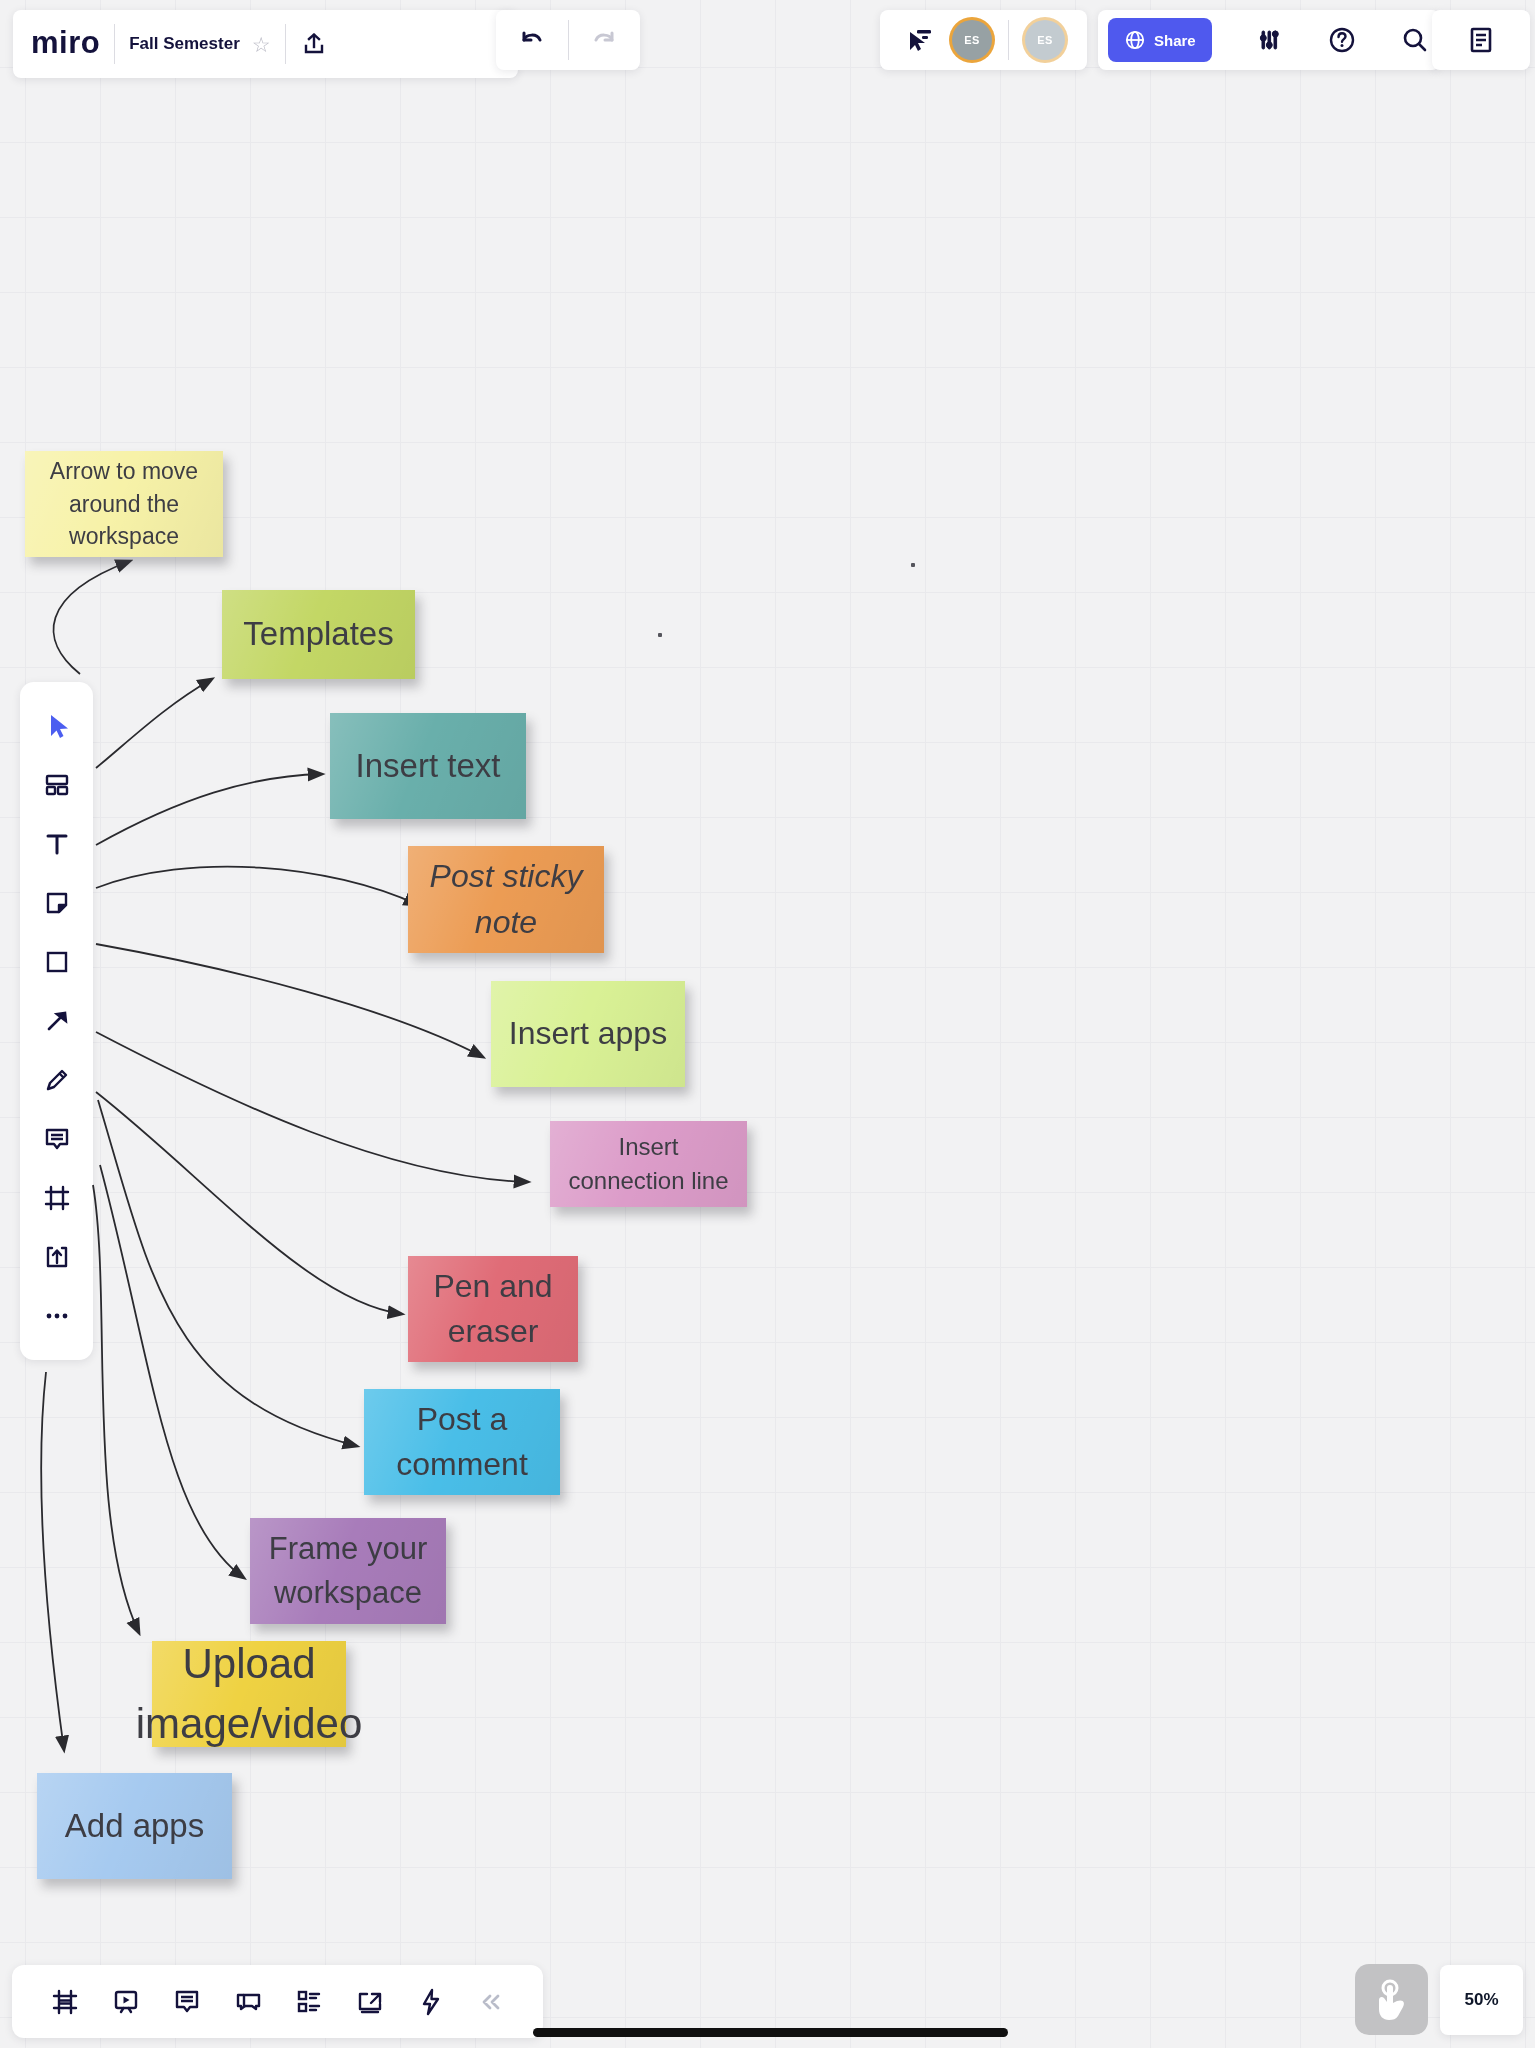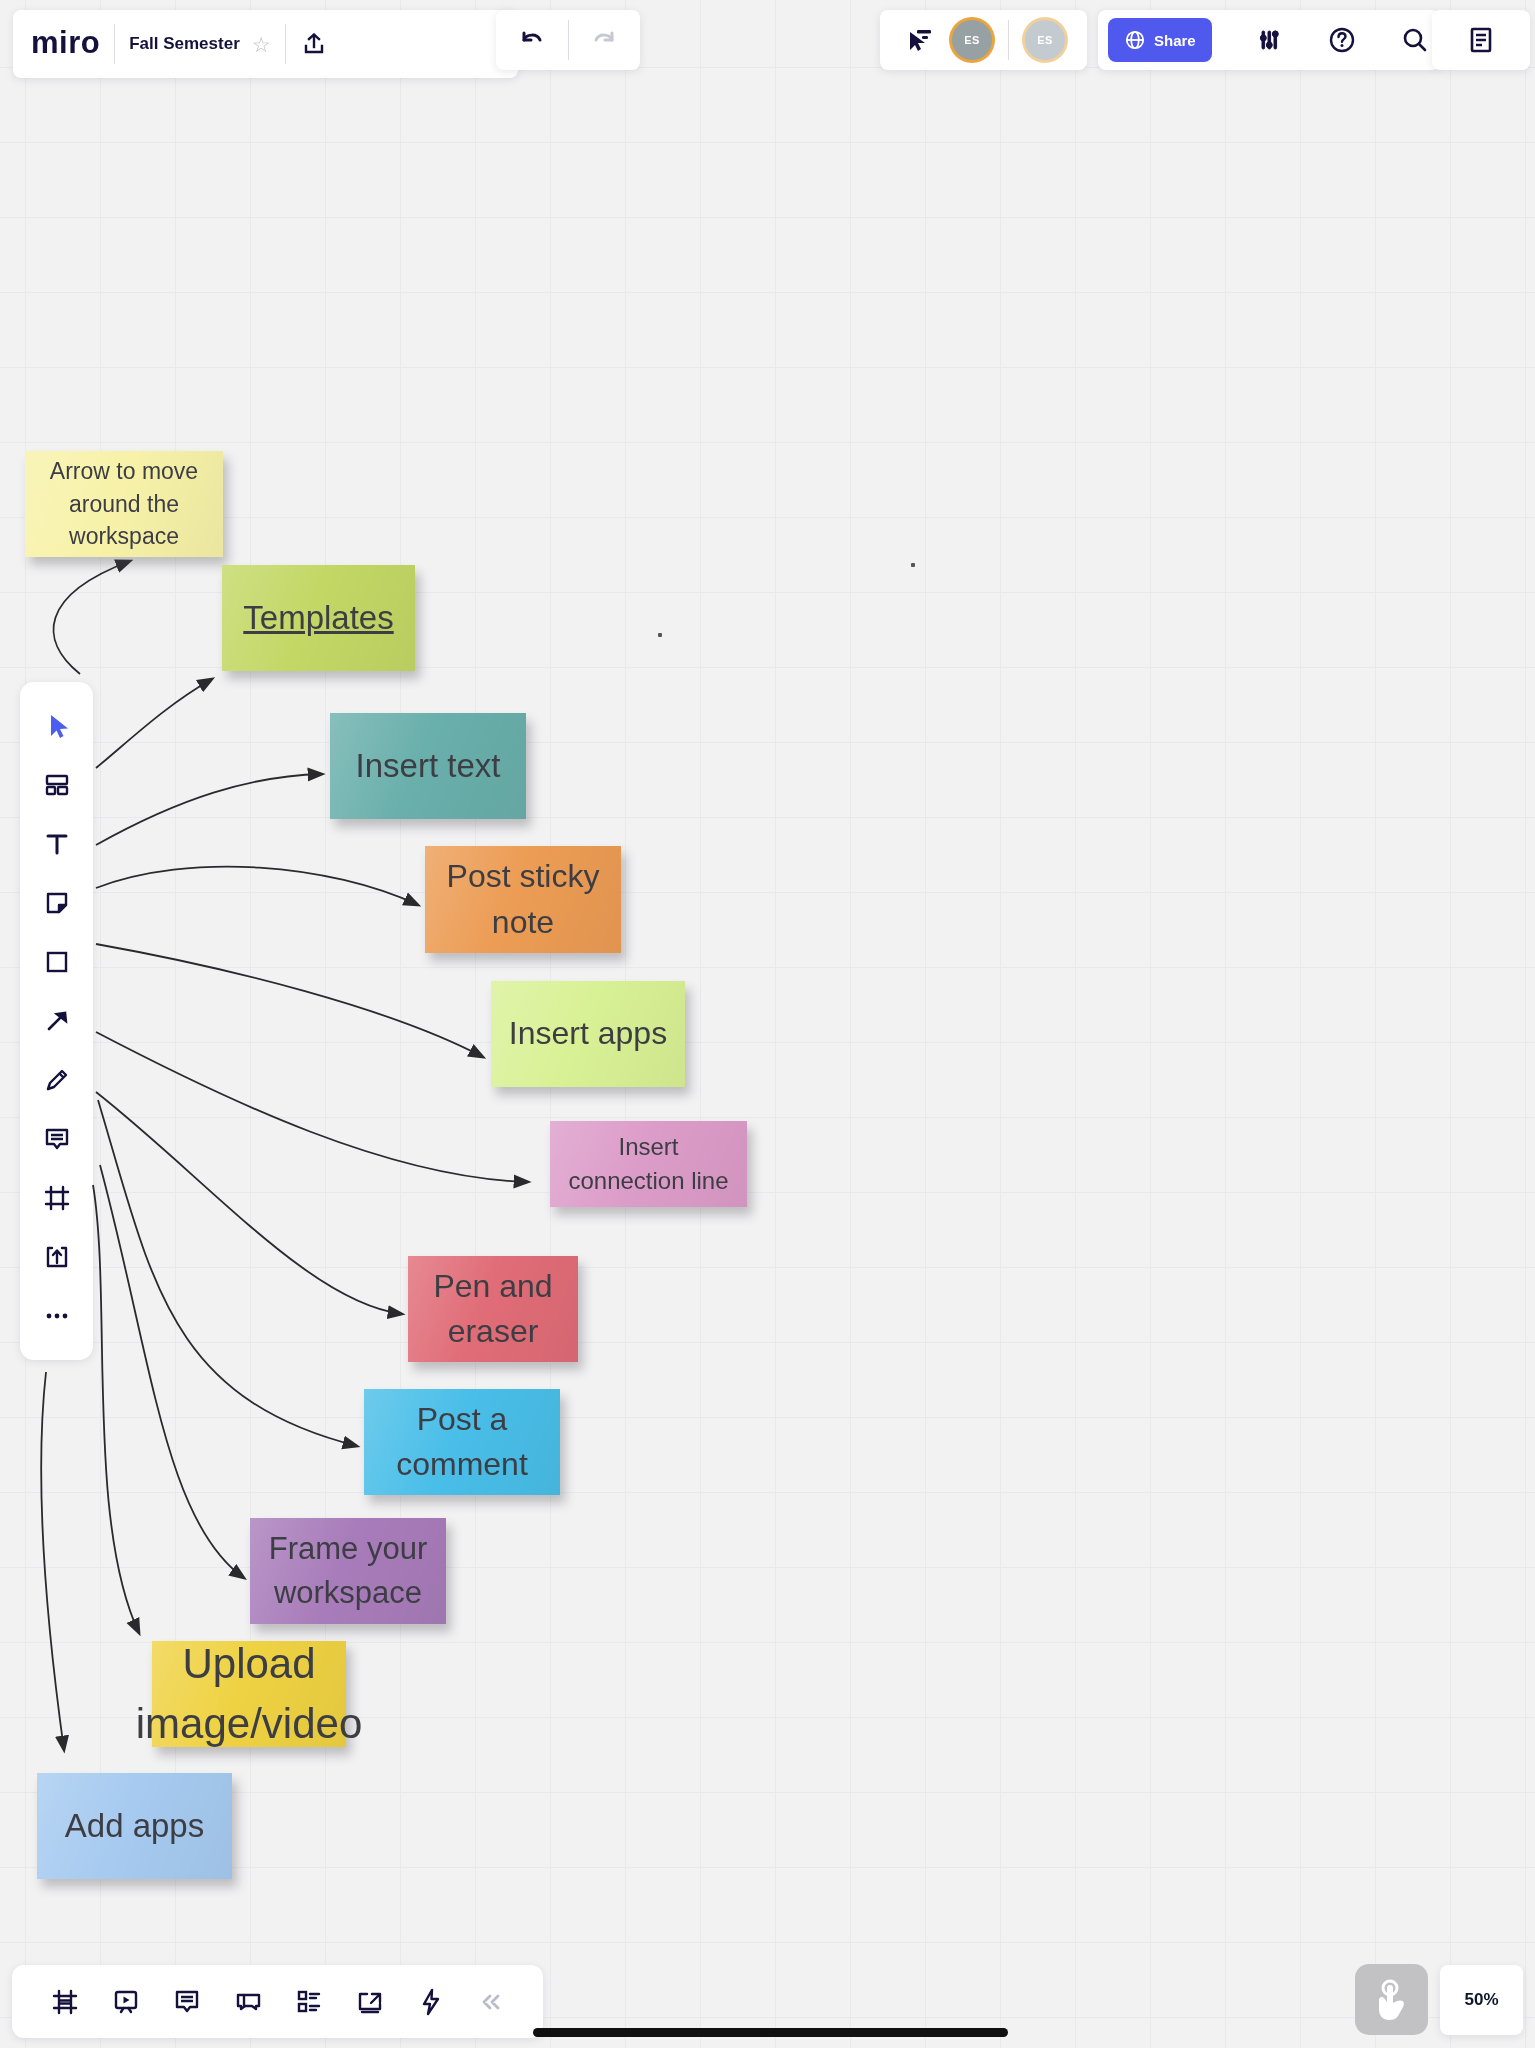--- a/index.html
+++ b/index.html
@@ -353,27 +353,27 @@
     <path d="M 96 1092 C 210 1182 310 1302 402 1314" fill="none" stroke="#2a2a2e" stroke-width="1.8" marker-end="url(#arrhead)"></path>
     <path d="M 98 1100 C 152 1280 168 1398 357 1446" fill="none" stroke="#2a2a2e" stroke-width="1.8" marker-end="url(#arrhead)"></path>
     <path d="M 100 1165 C 152 1360 165 1522 244 1578" fill="none" stroke="#2a2a2e" stroke-width="1.8" marker-end="url(#arrhead)"></path>
     <path d="M 93 1185 C 112 1300 86 1520 139 1633" fill="none" stroke="#2a2a2e" stroke-width="1.8" marker-end="url(#arrhead)"></path>
     <path d="M 46 1372 C 34 1480 46 1620 64 1750" fill="none" stroke="#2a2a2e" stroke-width="1.8" marker-end="url(#arrhead)"></path>
   </svg>
 <div id="note-layer">
     <div class="note" style="left: 25px; top: 451px; width: 198px; height: 106px; background-color: rgb(247, 242, 168); font-size: 23px;">
       <span>Arrow to move around the workspace</span>
     </div>
-    <div class="note" style="left: 222px; top: 565px; width: 193px; height: 106px; background-color: rgb(195, 215, 101); font-size: 33px; text-decoration: underline;">
+    <div class="note" style="left: 222px; top: 590px; width: 193px; height: 89px; background-color: rgb(195, 215, 101); font-size: 33px;">
       <span>Templates</span>
     </div>
     <div class="note" style="left: 330px; top: 713px; width: 196px; height: 106px; background-color: rgb(105, 175, 171); font-size: 33px;">
       <span>Insert text</span>
     </div>
-    <div class="note" style="left: 425px; top: 846px; width: 196px; height: 107px; background-color: rgb(236, 156, 84); font-size: 32px;">
+    <div class="note" style="left: 408px; top: 846px; width: 196px; height: 107px; background-color: rgb(236, 156, 84); font-size: 32px; font-style: italic;">
       <span>Post sticky note</span>
     </div>
     <div class="note" style="left: 491px; top: 981px; width: 194px; height: 106px; background-color: rgb(217, 241, 149); font-size: 32px;">
       <span>Insert apps</span>
     </div>
     <div class="note" style="left: 534px; top: 1121px; width: 197px; height: 86px; background-color: rgb(220, 156, 201); font-size: 24px; margin-left: 16px;">
       <span>Insert connection line</span>
     </div>
     <div class="note" style="left: 408px; top: 1256px; width: 170px; height: 106px; background-color: rgb(224, 108, 119); font-size: 32px;">
       <span>Pen and eraser</span>

